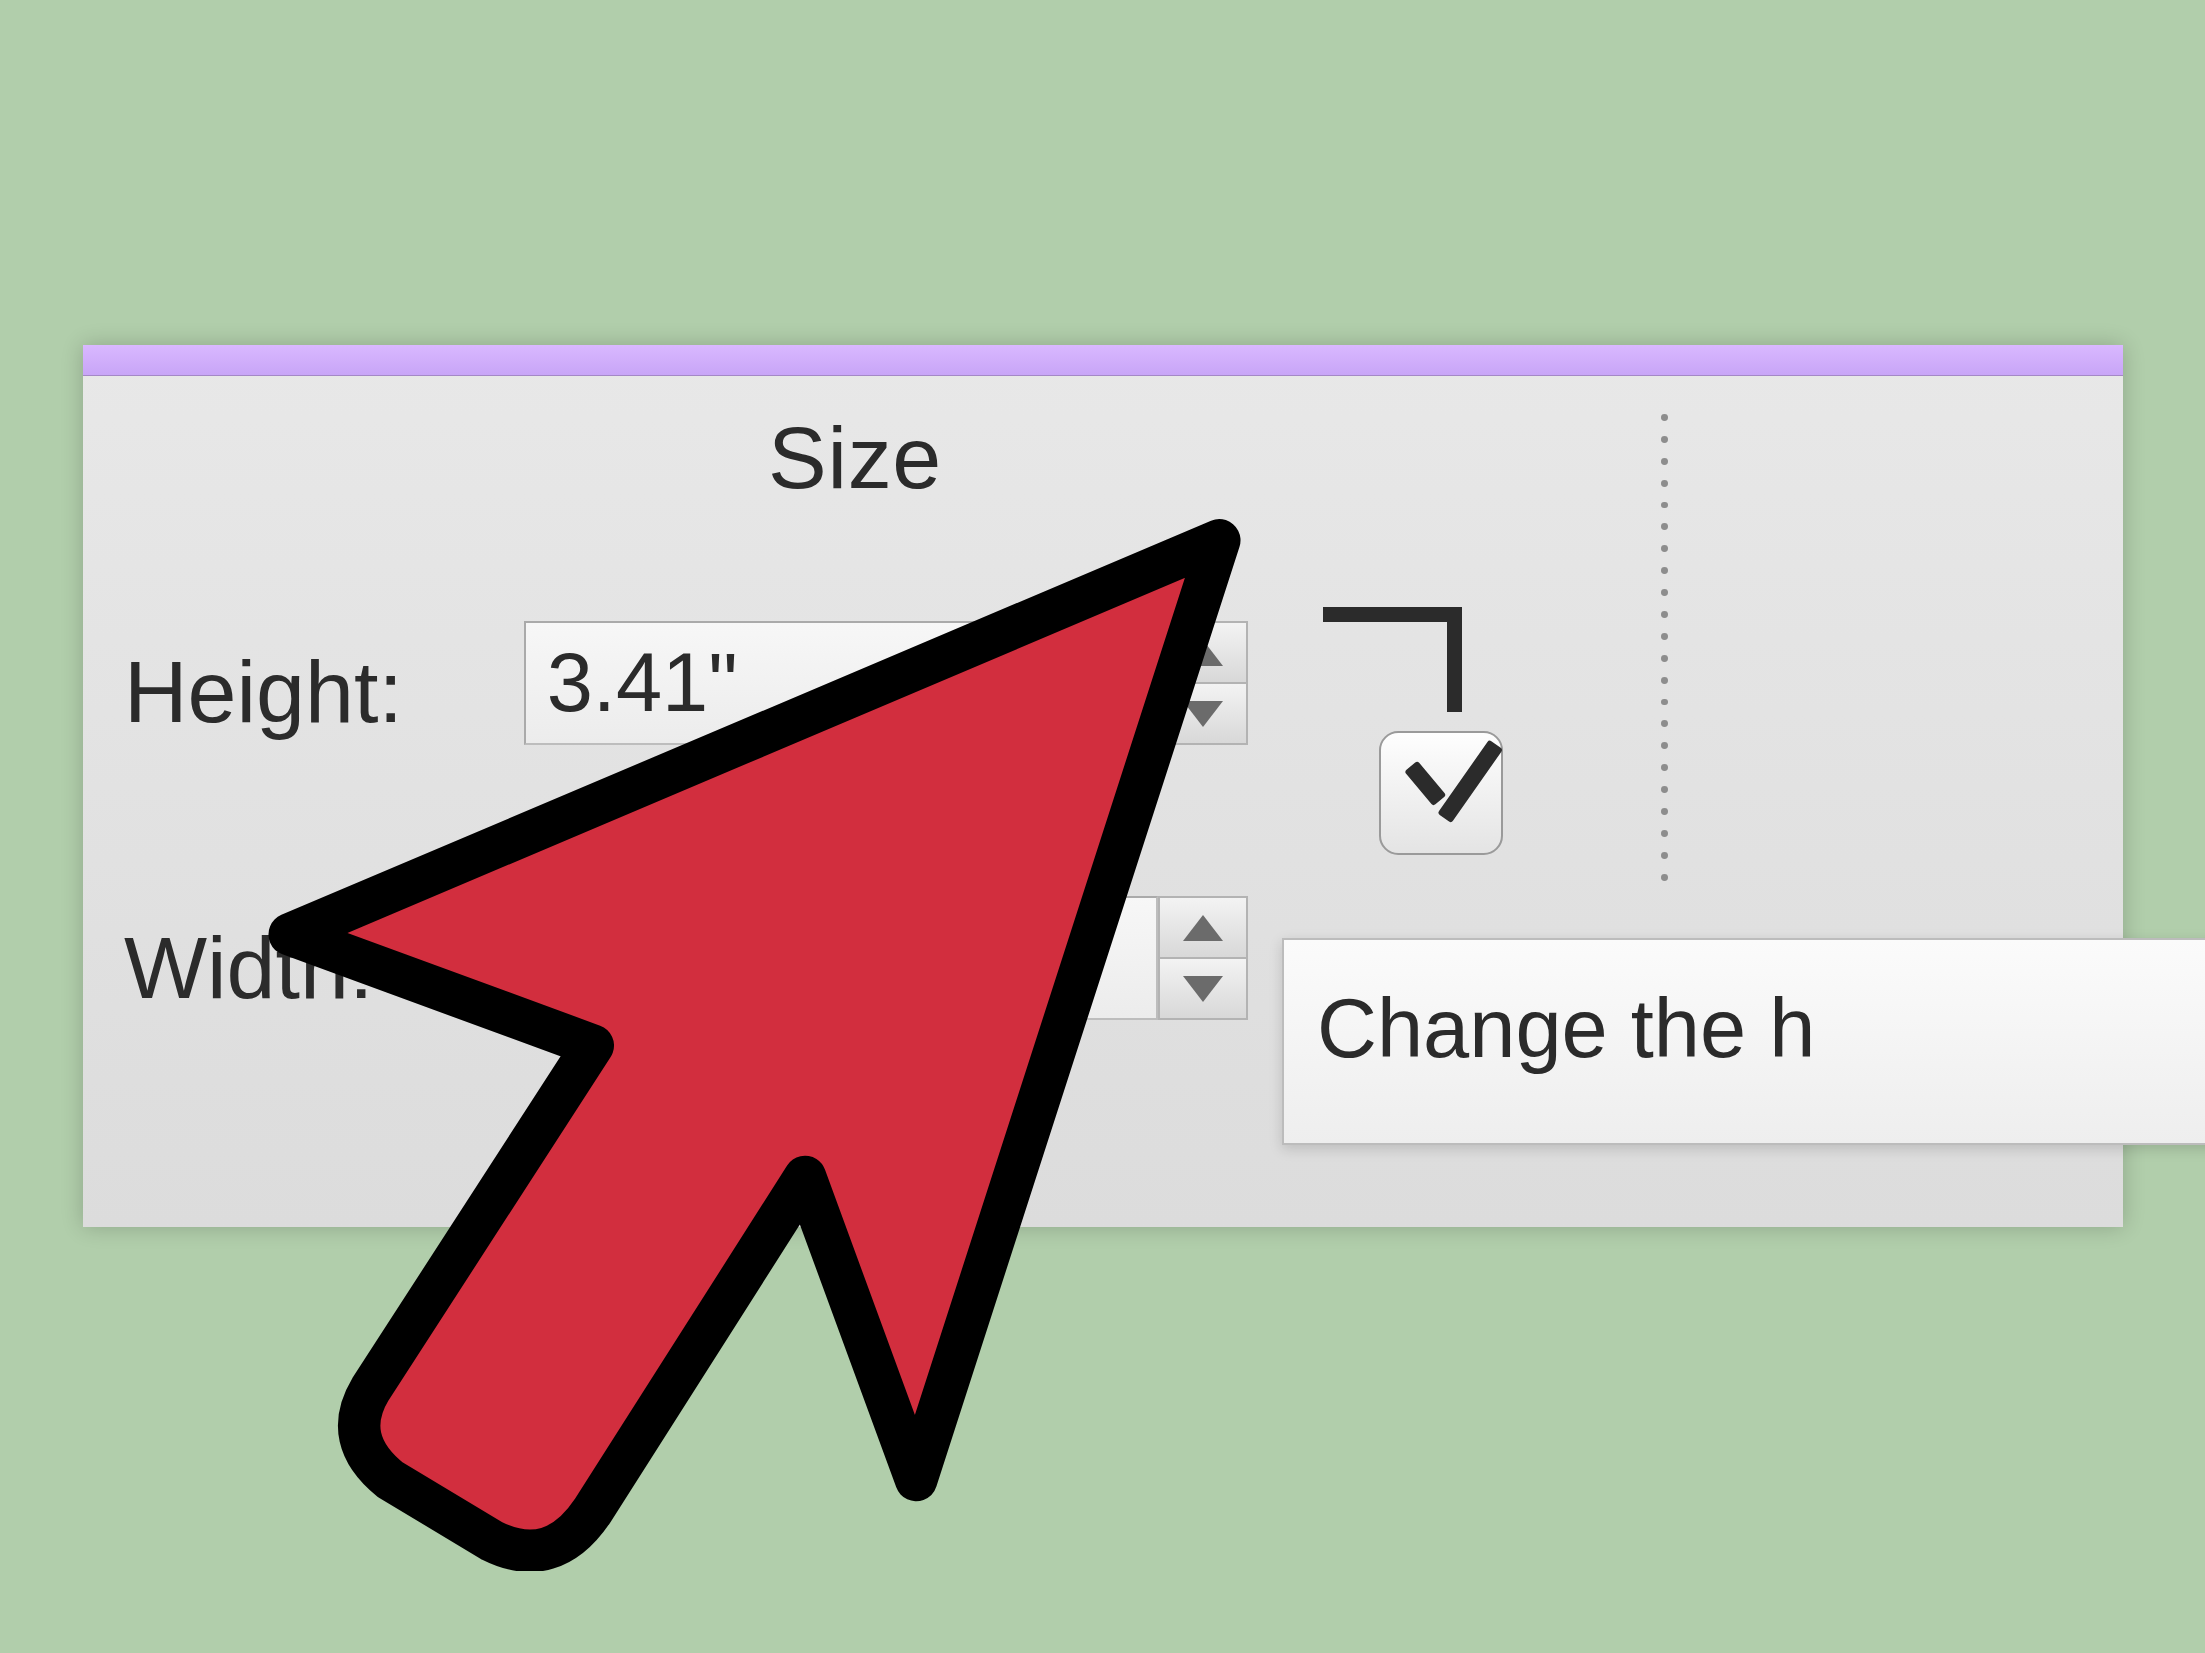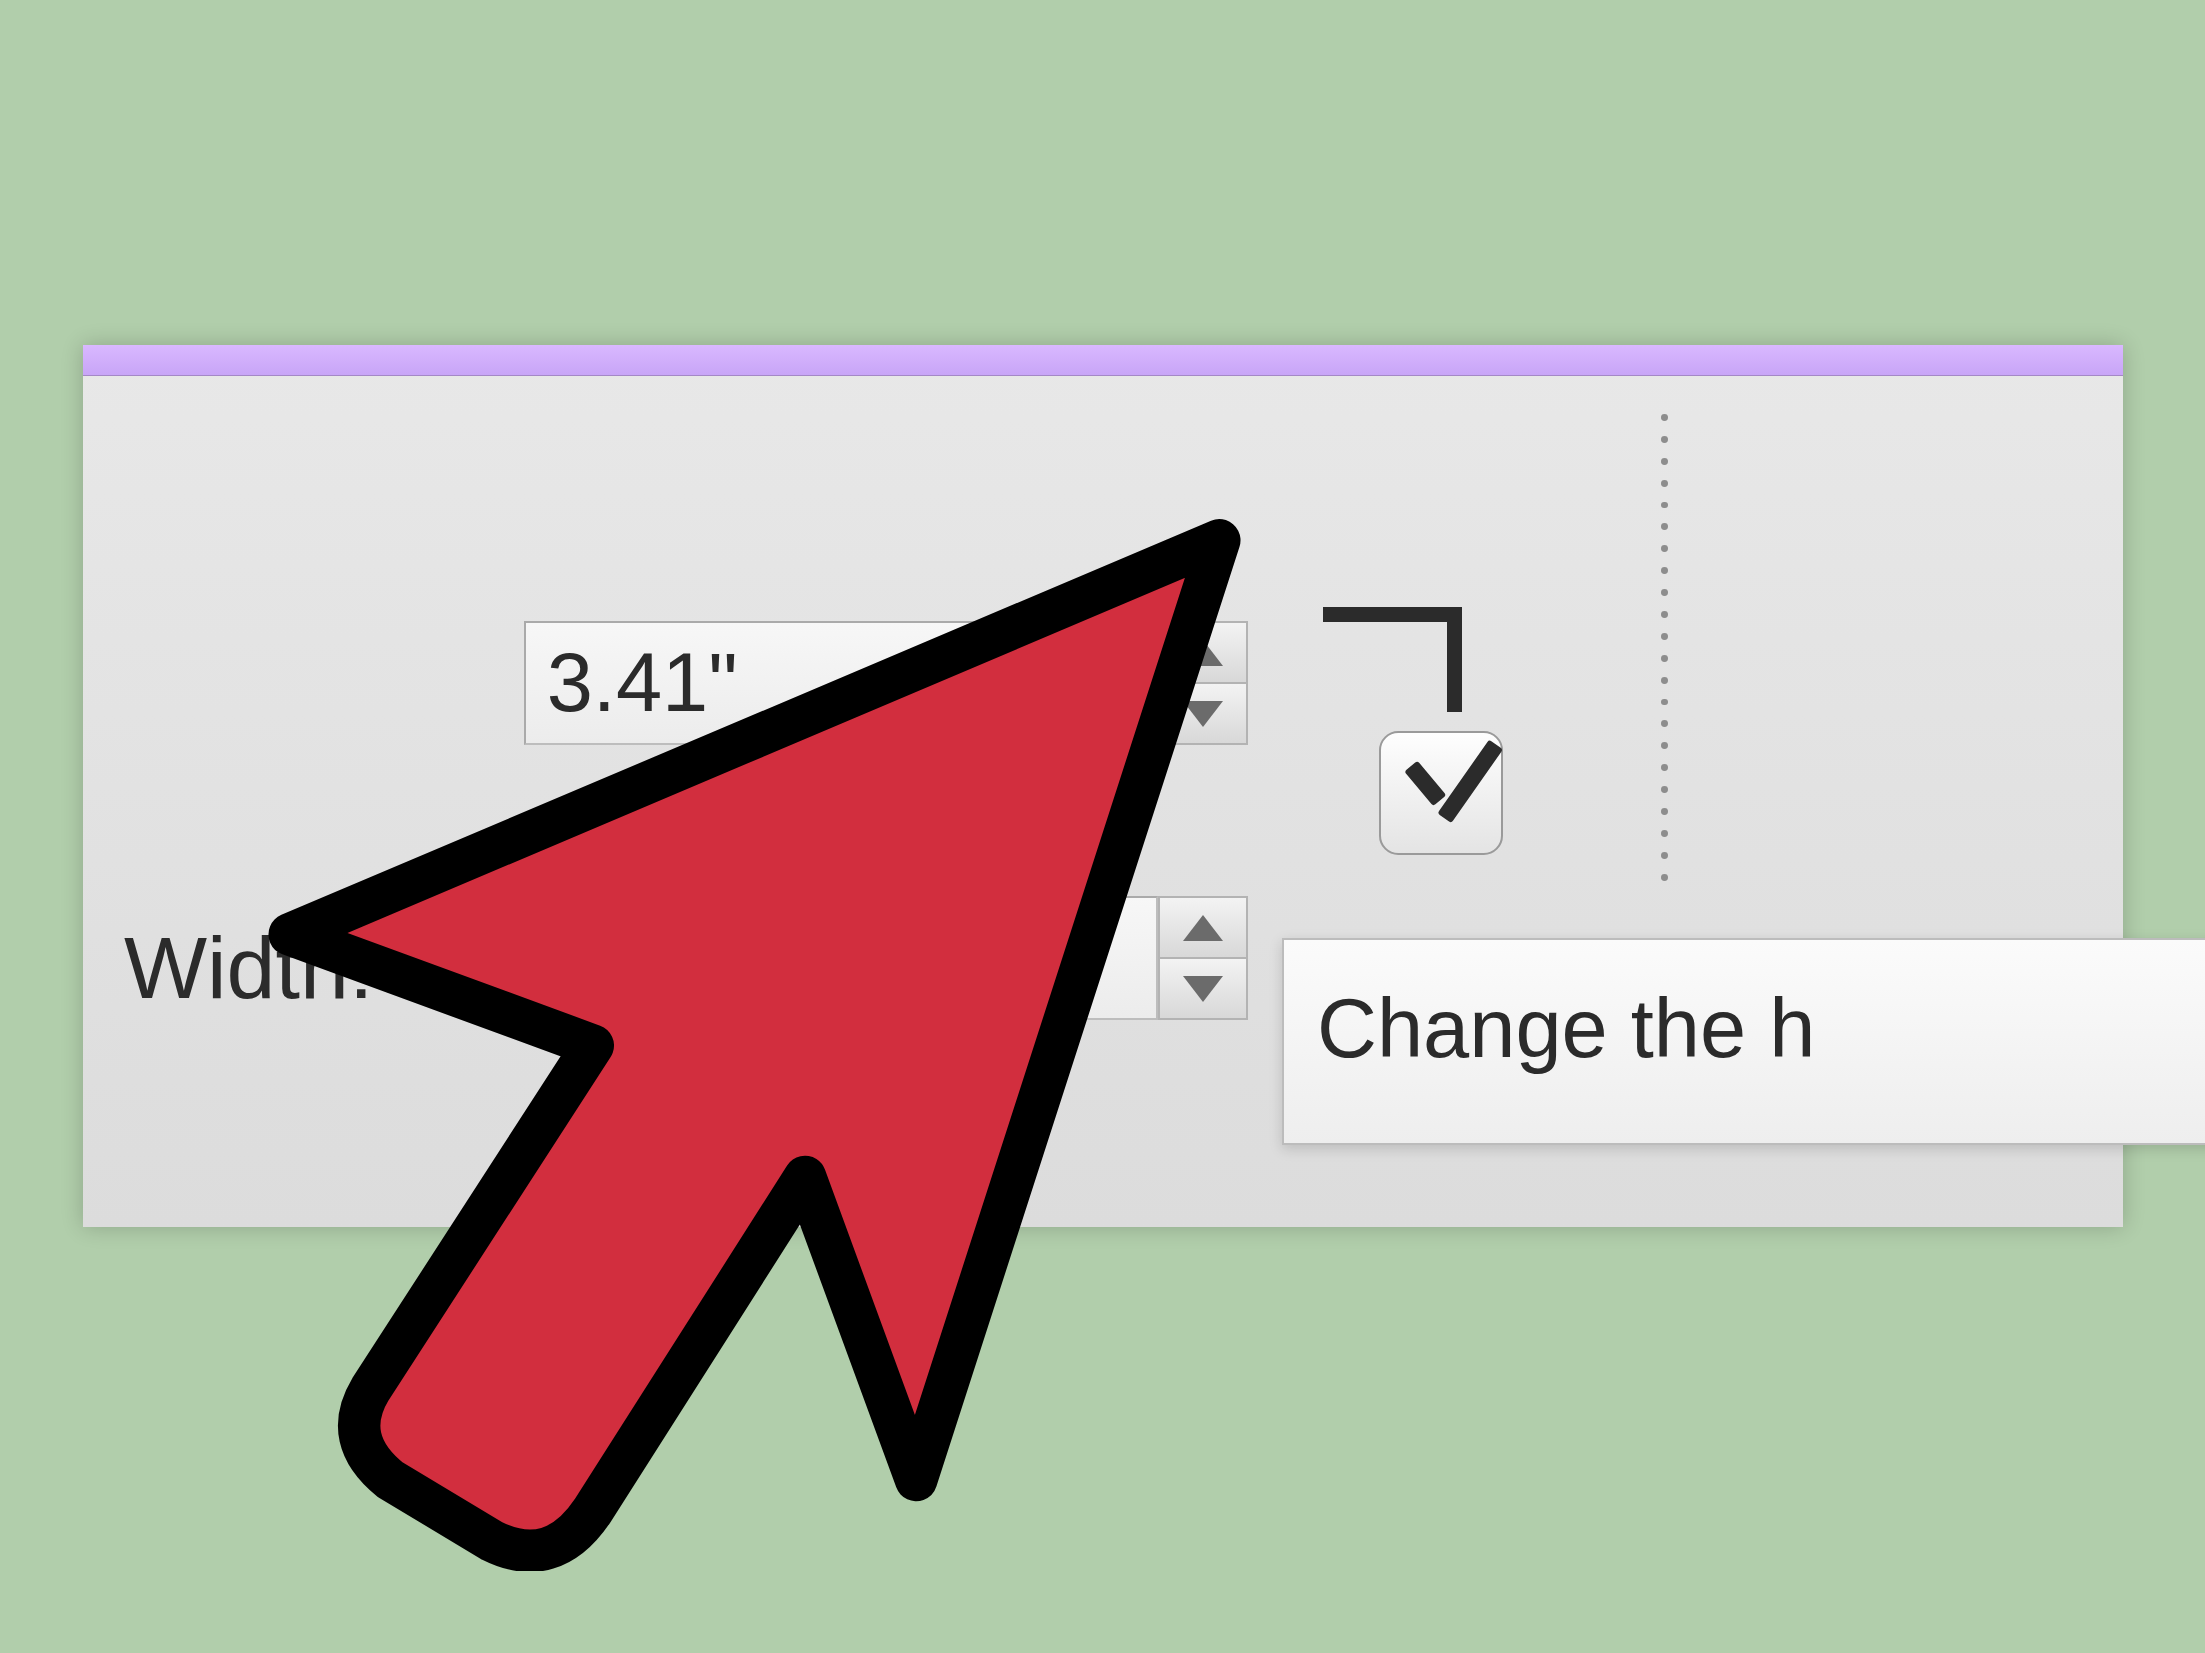--- a/index.html
+++ b/index.html
@@ -191,21 +191,23 @@
     pointer-events: none;
   }
 </style>
 </head>
 <body>
 
 <div class="panel">
 
   <div class="titlebar"></div>
 
-
+  <div class="section-title">Size</div>
+
+  <div class="label height">Height:</div>
 
   <div class="field height">3.41"</div>
 
   <div class="spinner height">
     <div class="btn up">
       <div class="arrow-up"></div>
     </div>
     <div class="btn down">
       <div class="arrow-down"></div>
     </div>

